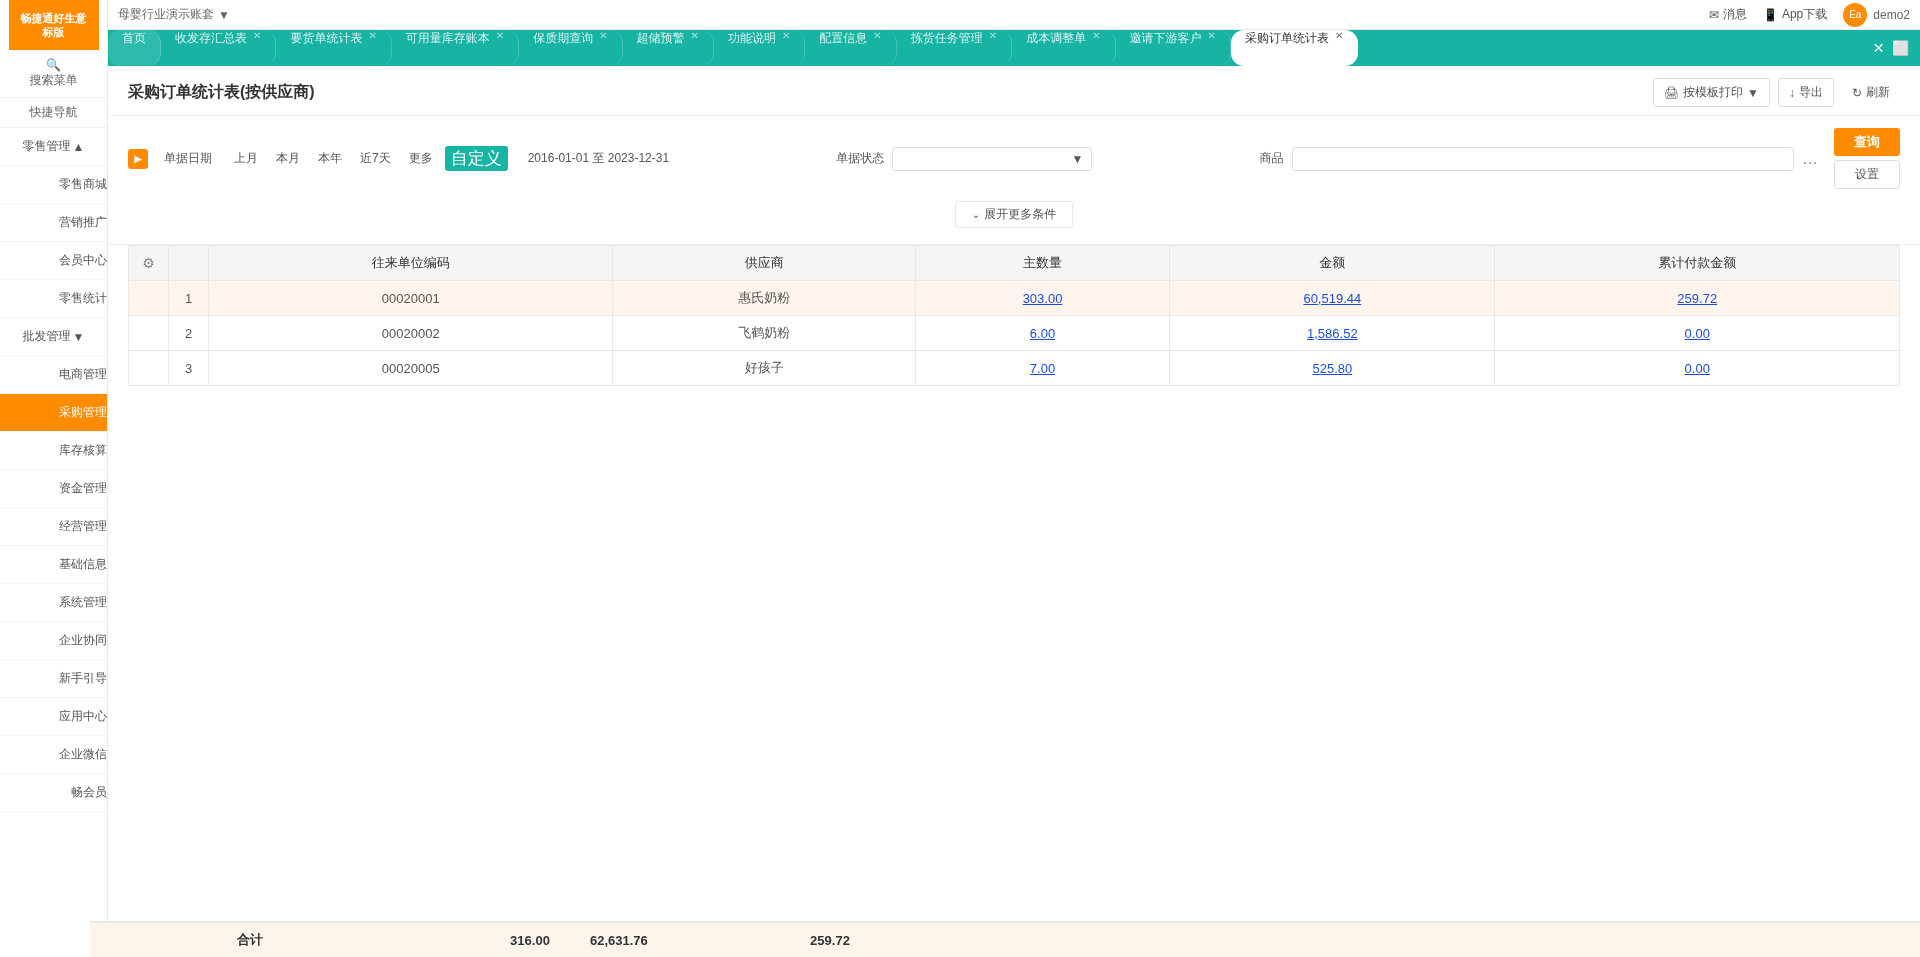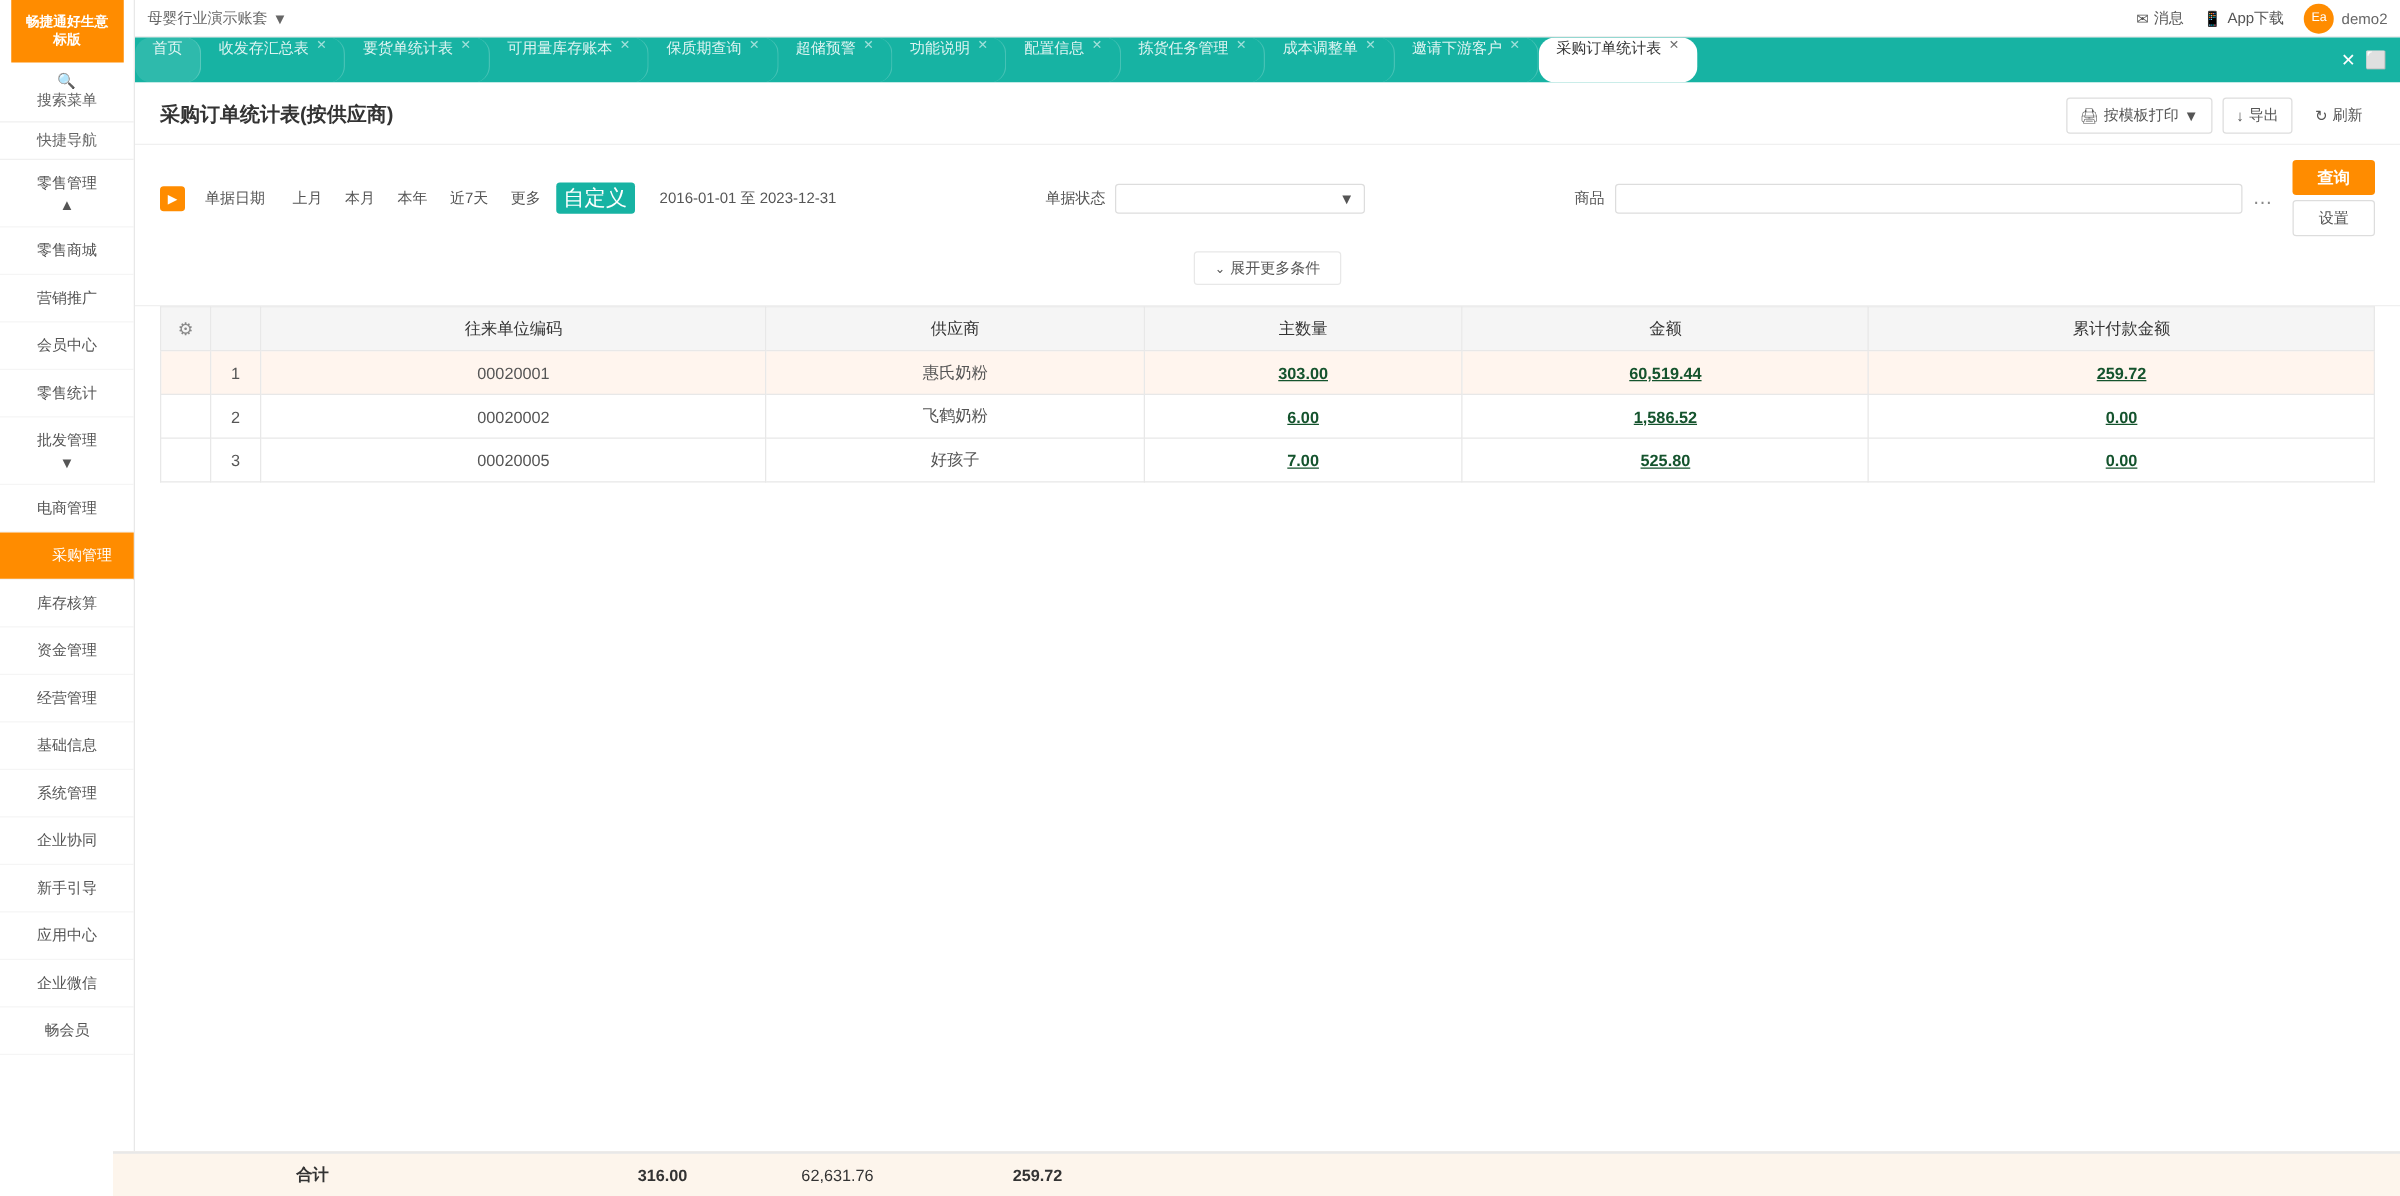--- a/index.html
+++ b/index.html
@@ -4,21 +4,21 @@
   <style>
     * { margin: 0; padding: 0; box-sizing: border-box; }
     body { font-family: 'Microsoft YaHei', Arial, sans-serif; font-size: 13px; background: #f5f5f5; width: 1920px; min-height: 957px; display: flex; }
 
     
     .sidebar { width: 108px; background: #fff; border-right: 1px solid #e8e8e8; display: flex; flex-direction: column; align-items: center; min-height: 957px; flex-shrink: 0; }
     .sidebar-logo { width: 90px; height: 50px; background: #ff8c00; display: flex; align-items: center; justify-content: center; flex-shrink: 0; }
     .sidebar-logo-text { color: #fff; font-size: 11px; font-weight: bold; text-align: center; line-height: 1.3; }
     .sidebar-search { width: 100%; padding: 8px 0; text-align: center; border-bottom: 1px solid #f0f0f0; cursor: pointer; color: #666; font-size: 12px; }
     .sidebar-nav { width: 100%; padding: 6px 0; text-align: center; border-bottom: 1px solid #f0f0f0; cursor: pointer; color: #666; font-size: 12px; }
-    .sidebar-item { width: 100%; padding: 10px 0; text-align: center; cursor: pointer; color: #555; font-size: 12px; border-bottom: 1px solid #f5f5f5; flex-direction: column; }
+    .sidebar-item { width: 100%; padding: 10px 0; text-align: right; cursor: pointer; color: #555; font-size: 12px; border-bottom: 1px solid #f5f5f5; }
     .sidebar-item.active { background: #ff8c00; color: #fff; padding-left: 24px; }
     .sidebar-item.has-arrow { display: flex; align-items: center; justify-content: center; gap: 2px; }
 
     
     .main { flex: 1; display: flex; flex-direction: column; min-height: 957px; overflow: hidden; }
 
     
     .topbar { height: 30px; background: #fff; display: flex; align-items: center; justify-content: space-between; padding: 0 10px; border-bottom: 1px solid #e8e8e8; flex-shrink: 0; }
     .topbar-left { display: flex; align-items: center; gap: 8px; color: #666; font-size: 12px; }
     .topbar-dropdown { display: flex; align-items: center; gap: 4px; cursor: pointer; justify-content: center; }
@@ -61,21 +61,21 @@
     .btn-query { padding: 5px 20px; background: #ff8c00; color: #fff; border: none; border-radius: 3px; cursor: pointer; font-size: 13px; font-weight: bold; }
     .btn-settings { padding: 5px 10px; border: 1px solid #ddd; border-radius: 3px; cursor: pointer; font-size: 12px; color: #555; background: #fff; }
     .expand-btn { display: flex; align-items: center; gap: 4px; margin: 4px auto; cursor: pointer; color: #555; font-size: 12px; padding: 4px 16px; border: 1px solid #e8e8e8; border-radius: 3px; background: #fff; }
     .collapse-arrow { display: inline-block; font-size: 10px; }
 
     
     .table-container { padding: 0 20px; }
     .data-table { width: 100%; border-collapse: collapse; font-size: 13px; }
     .data-table th { background: #f5f5f5; padding: 8px 12px; text-align: center; border: 1px solid #e8e8e8; color: #333; font-weight: normal; white-space: nowrap; }
     .data-table td { padding: 8px 12px; border: 1px solid #e8e8e8; text-align: center; color: #555; }
-    .link-value { color: #14532d; text-decoration: underline; cursor: pointer; font-weight: bold; }
+    .link-value { color: #1d4ed8; text-decoration: underline; cursor: pointer; }
     .row-num { color: #888; }
     .settings-col { color: #888; font-size: 14px; cursor: pointer; }
 
     
     .topbar-icon { display: flex; align-items: center; gap: 4px; cursor: pointer; color: #555; font-size: 12px; }
   </style>
 </head>
 <body>
 
 <div class="sidebar">
@@ -354,18 +354,18 @@
           </tbody>
       </table>
     </div>
 
     <div style="position:fixed;bottom:0;left:90px;right:0;background:#fdf5ec;border-top:2px solid #e8e8e8;padding:8px 20px;display:flex;align-items:center;gap:0;">
       <span style="width:40px;"></span>
       <span style="width:40px;"></span>
       <span style="min-width:120px;text-align:center;font-weight:bold;color:#333;">合计</span>
       <span style="min-width:160px;text-align:center;"></span>
       <span style="min-width:120px;text-align:center;font-weight:bold;color:#333;">316.00</span>
-      <span style="min-width:160px;text-align:center;font-weight:normal;color:#333;">62,631.76</span>
+      <span style="min-width:160px;font-weight:bold;color:#333;">62,631.76</span>
       <span style="min-width:160px;text-align:center;font-weight:bold;color:#333;">259.72</span>
     </div>
 
   </div>
 </div>
 
 </body></html>

